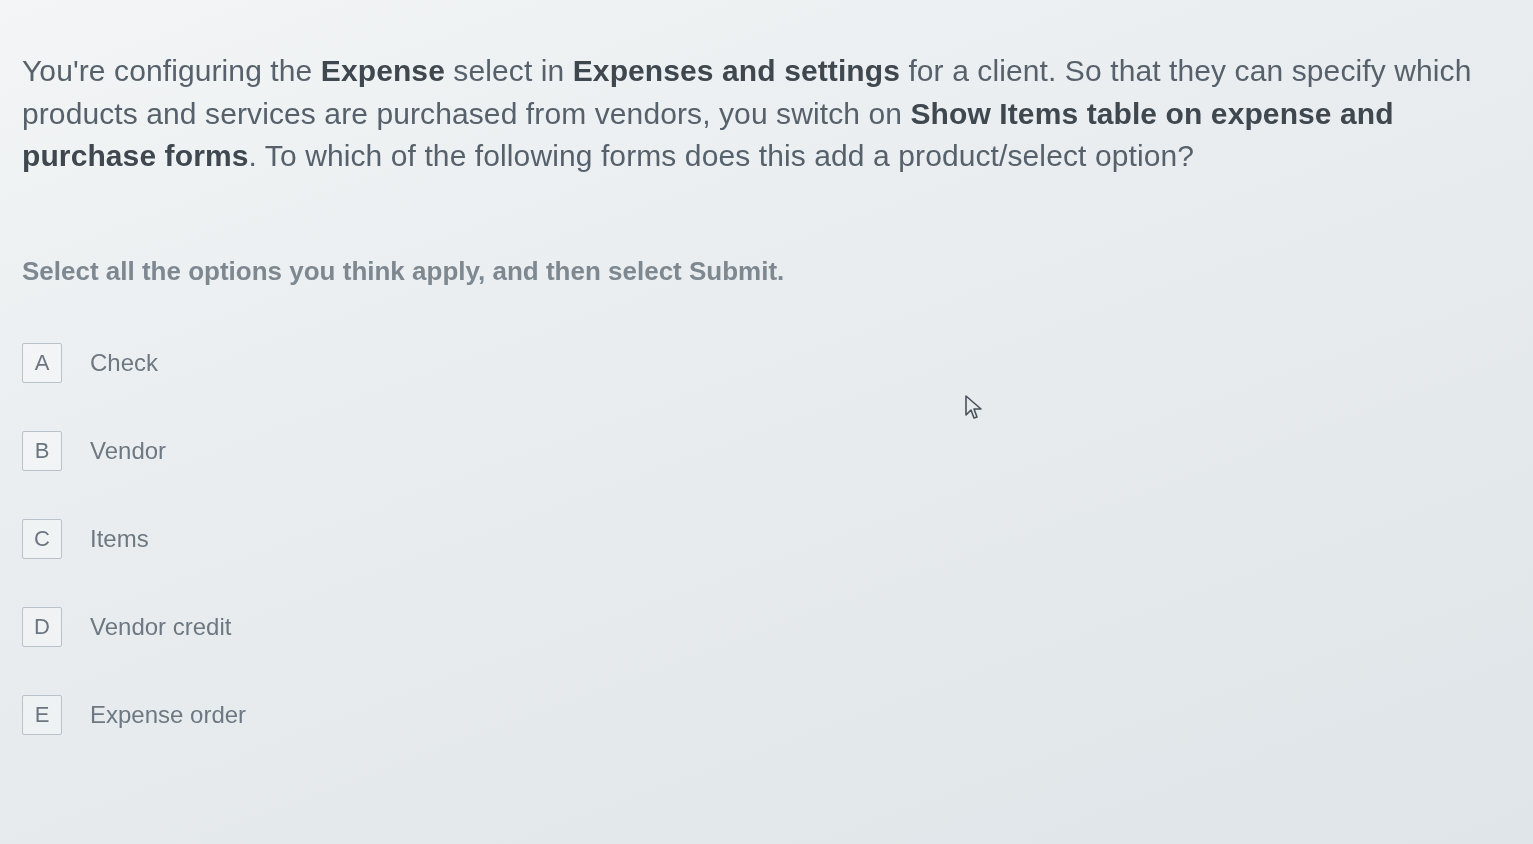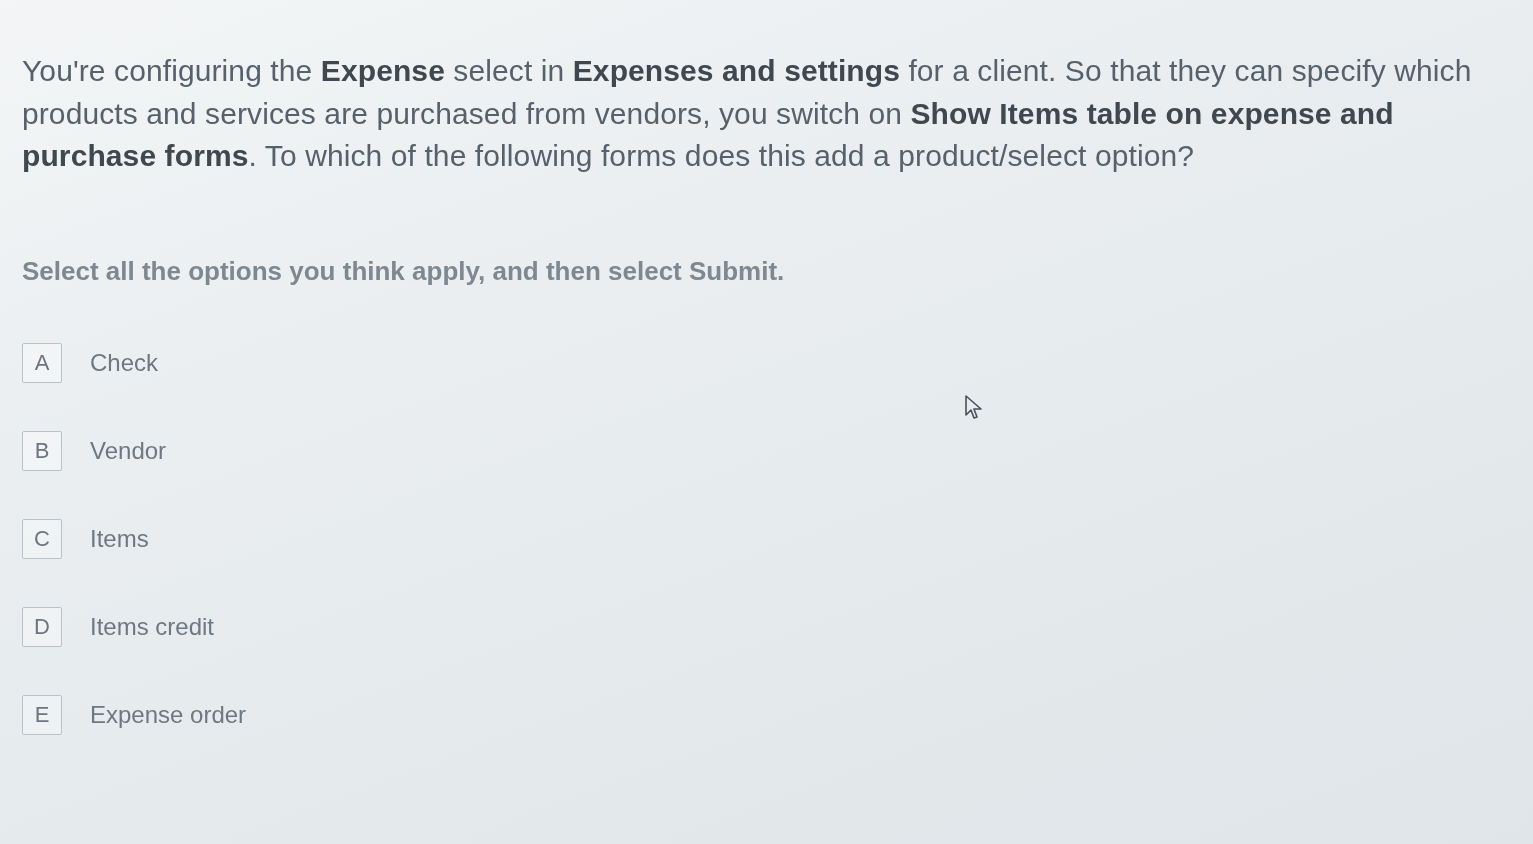--- a/index.html
+++ b/index.html
@@ -102,21 +102,21 @@
       <div class="opt-label">Vendor</div>
     </div>
 
     <div class="option">
       <div class="opt-letter">C</div>
       <div class="opt-label">Items</div>
     </div>
 
     <div class="option">
       <div class="opt-letter">D</div>
-      <div class="opt-label">Items credit</div>
+      <div class="opt-label">Vendor credit</div>
     </div>
 
     <div class="option">
       <div class="opt-letter">E</div>
       <div class="opt-label">Expense order</div>
     </div>
 
   </div>
 </div>
 

